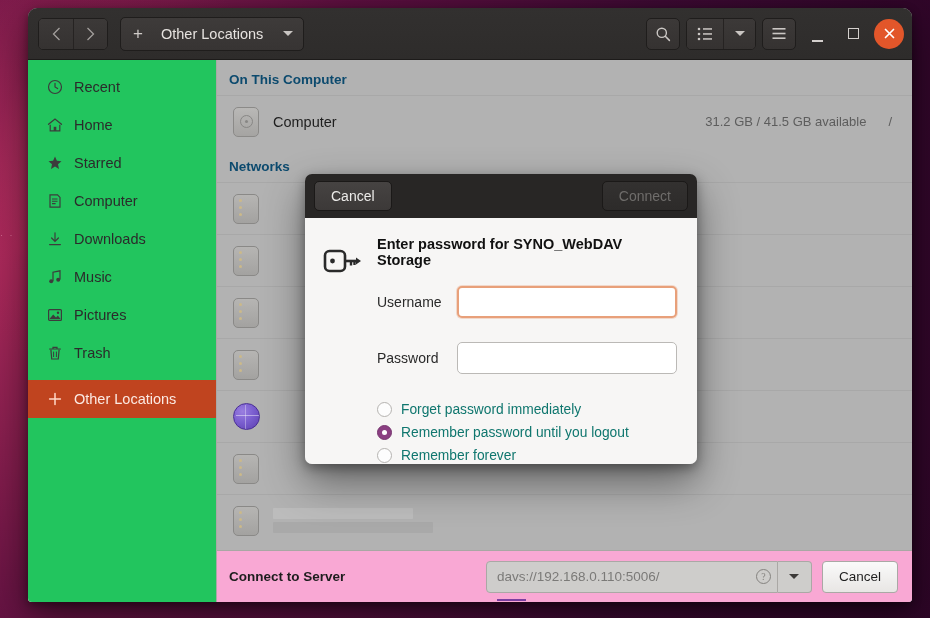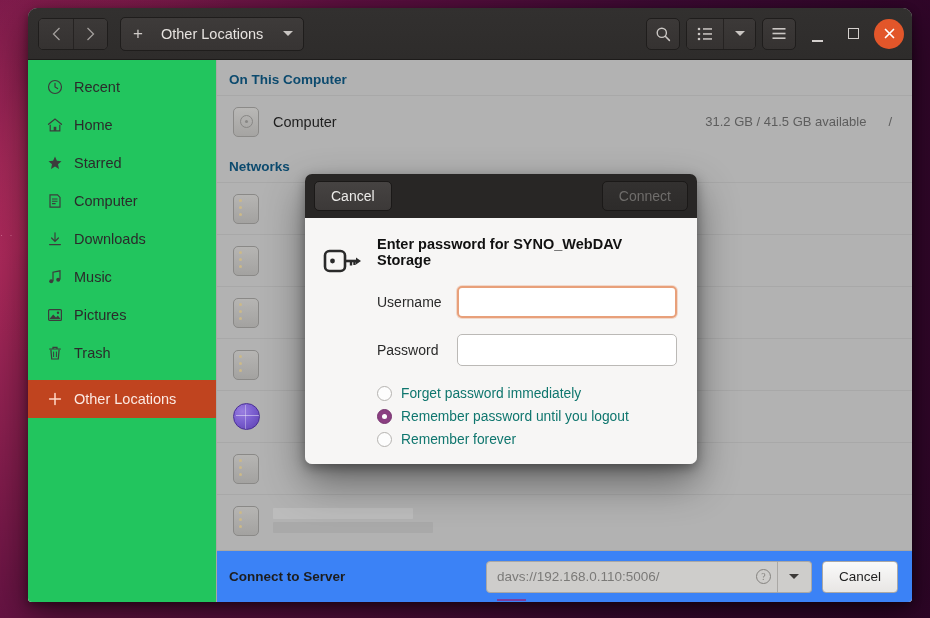--- a/index.html
+++ b/index.html
@@ -210,21 +210,21 @@
   }
   .globe:after {
     content: ""; position: absolute; left: 11px; top: 1px; width: 1px; height: 25px;
     background: rgba(255,255,255,0.35);
   }
   .redact { height: 11px; background: #a9a9a9; border-radius: 1px; }
 
   
   #connbar {
     flex: 0 0 52px; height: 52px;
-    background: #3b82f6;
+    background: #f9a8d4;
     border-top: 1px solid #a9a7a4;
     display: flex; align-items: center;
     padding: 0 14px 0 12px; gap: 10px;
   }
   #connbar .cb-label { font-size: 13.5px; font-weight: bold; color: #1d1d1d; }
   .url-wrap {
     margin-left: auto;
     display: flex; align-items: stretch;
     height: 32px;
   }
@@ -298,21 +298,21 @@
     background: #f7f6f5;
     padding: 16px 20px 14px 18px;
     display: flex; gap: 14px;
   }
   .key-ico { flex: 0 0 40px; padding-top: 12px; }
   .dlg-form { flex: 1; }
   .dlg-title {
     font-size: 14.5px; font-weight: bold; color: #111;
     padding-top: 2px; margin-bottom: 18px;
   }
-  .frow { display: flex; align-items: center; margin-bottom: 16px; }
+  .frow { display: flex; align-items: center; margin-bottom: 24px; }
   .frow label { width: 80px; font-size: 14px; color: #2a2a2a; }
   .frow input {
     flex: 1; height: 32px;
     border-radius: 5px;
     border: 1px solid #bbb9b6;
     background: #ffffff;
     padding: 0 8px;
     font-family: "Liberation Sans", sans-serif;
     font-size: 14px; color: #222;
     outline: none;

